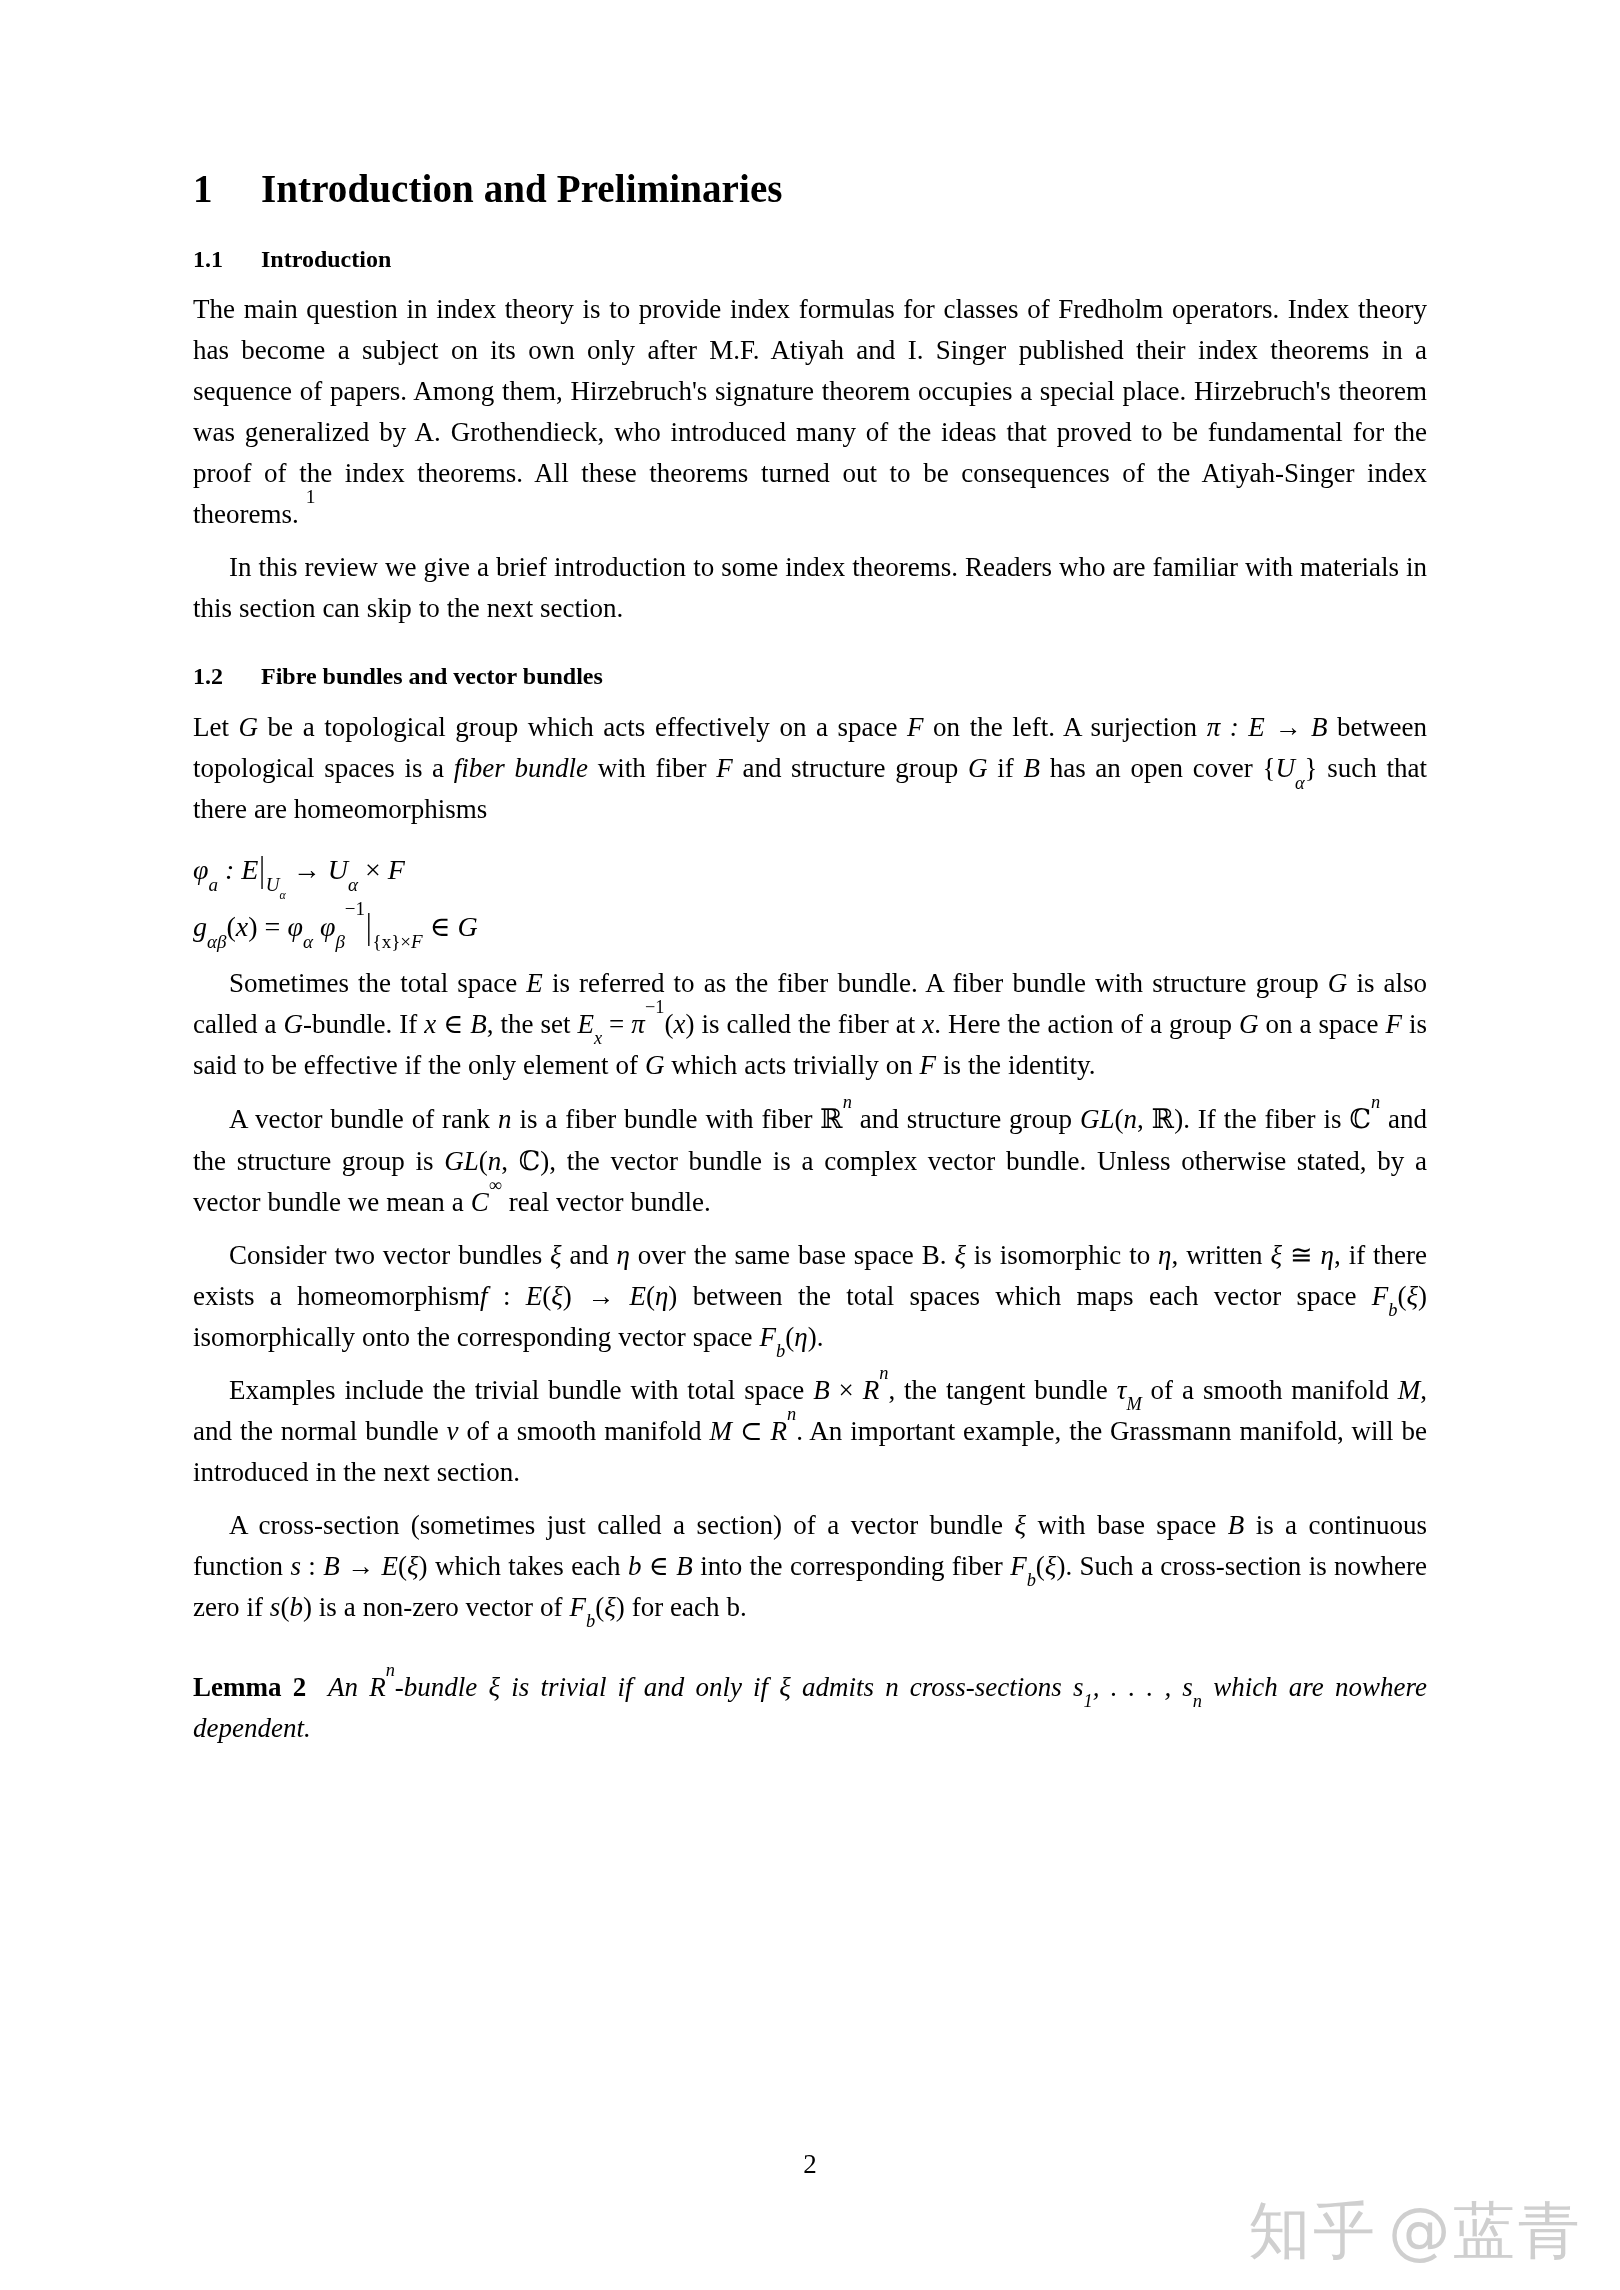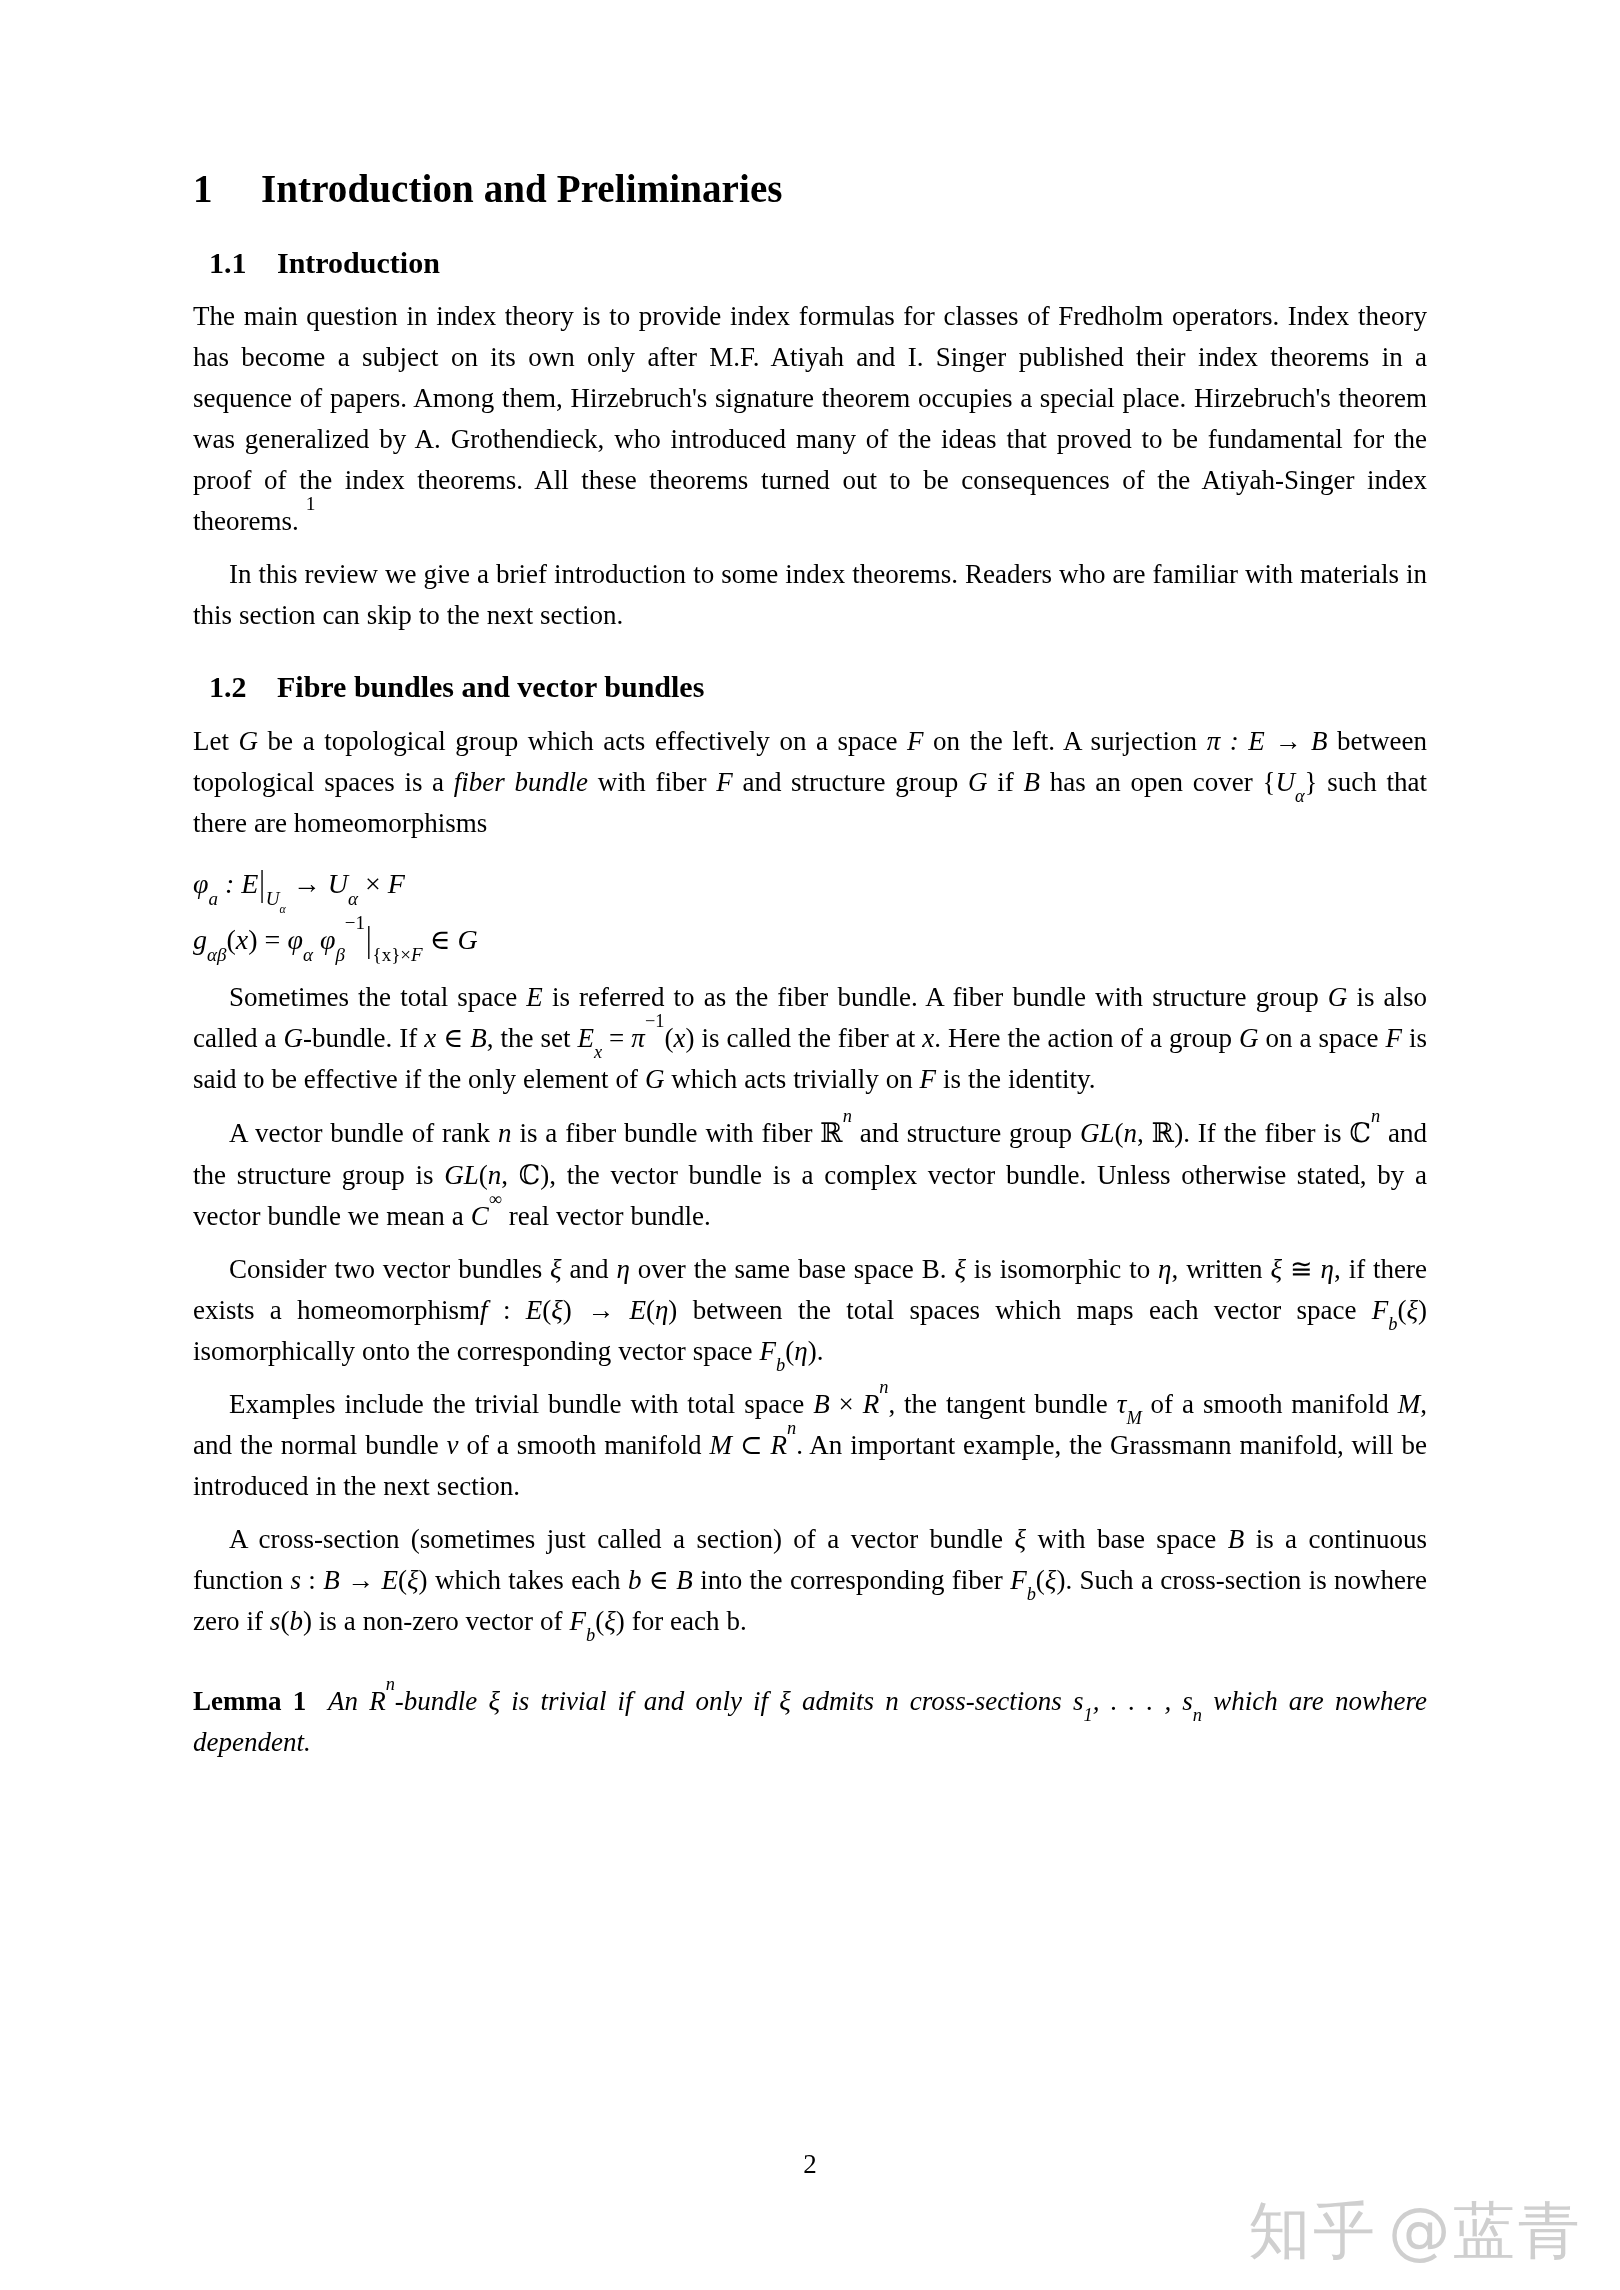--- a/index.html
+++ b/index.html
@@ -30,23 +30,23 @@
   h1.section-title {
     font-size: 39px;
     font-weight: bold;
     margin: 0 0 0 0;
     line-height: 1.15;
     letter-spacing: 0.1px;
   }
   h1.section-title .num { display: inline-block; width: 68px; }
 
   h2.subsection-title {
-    font-size: 30px;
+    font-size: 24px;
     font-weight: bold;
-    margin: 34px 0 0 16px;
+    margin: 34px 0 0 0;
     line-height: 1.15;
   }
   h2.subsection-title .num { display: inline-block; width: 68px; }
 
   
   p.body {
     font-size: 27px;
     line-height: 41px;
     text-align: justify;
     text-justify: inter-word;
@@ -183,21 +183,21 @@
     <p class="body cont tight">Sometimes the total space <span class="math">E</span> is referred to as the fiber bundle. A fiber bundle with structure group <span class="math">G</span> is also called a <span class="math">G</span>-bundle. If <span class="math">x</span> ∈ <span class="math">B</span>, the set <span class="math">E<sub>x</sub></span> = <span class="math">π<sup class="mathup">−1</sup></span>(<span class="math">x</span>) is called the fiber at <span class="math">x</span>. Here the action of a group <span class="math">G</span> on a space <span class="math">F</span> is said to be effective if the only element of <span class="math">G</span> which acts trivially on <span class="math">F</span> is the identity.</p>
 
     <p class="body cont">A vector bundle of rank <span class="math">n</span> is a fiber bundle with fiber <span class="bb">ℝ</span><span class="math"><sup>n</sup></span> and structure group <span class="math">GL</span>(<span class="math">n</span>, <span class="bb">ℝ</span>). If the fiber is <span class="bb">ℂ</span><span class="math"><sup>n</sup></span> and the structure group is <span class="math">GL</span>(<span class="math">n</span>, <span class="bb">ℂ</span>), the vector bundle is a complex vector bundle. Unless otherwise stated, by a vector bundle we mean a <span class="math">C<sup class="mathup">∞</sup></span> real vector bundle.</p>
 
     <p class="body cont">Consider two vector bundles <span class="math">ξ</span> and <span class="math">η</span> over the same base space B. <span class="math">ξ</span> is isomorphic to <span class="math">η</span>, written <span class="math">ξ</span> ≅ <span class="math">η</span>, if there exists a homeomorphism<span class="math">f</span> : <span class="math">E</span>(<span class="math">ξ</span>) → <span class="math">E</span>(<span class="math">η</span>) between the total spaces which maps each vector space <span class="math">F<sub>b</sub></span>(<span class="math">ξ</span>) isomorphically onto the corresponding vector space <span class="math">F<sub>b</sub></span>(<span class="math">η</span>).</p>
 
     <p class="body cont">Examples include the trivial bundle with total space <span class="math">B</span> × <span class="math">R<sup>n</sup></span>, the tangent bundle <span class="math">τ<sub>M</sub></span> of a smooth manifold <span class="math">M</span>, and the normal bundle <span class="math">ν</span> of a smooth manifold <span class="math">M</span> ⊂ <span class="math">R<sup>n</sup></span>. An important example, the Grassmann manifold, will be introduced in the next section.</p>
 
     <p class="body cont">A cross-section (sometimes just called a section) of a vector bundle <span class="math">ξ</span> with base space <span class="math">B</span> is a continuous function <span class="math">s</span> : <span class="math">B</span> → <span class="math">E</span>(<span class="math">ξ</span>) which takes each <span class="math">b</span> ∈ <span class="math">B</span> into the corresponding fiber <span class="math">F<sub>b</sub></span>(<span class="math">ξ</span>). Such a cross-section is nowhere zero if <span class="math">s</span>(<span class="math">b</span>) is a non-zero vector of <span class="math">F<sub>b</sub></span>(<span class="math">ξ</span>) for each b.</p>
 
-    <p class="lemma"><span class="lemma-head">Lemma 1</span>&nbsp; An <span class="math">R<sup>n</sup></span>-bundle <span class="math">ξ</span> is trivial if and only if <span class="math">ξ</span> admits <span class="math">n</span> cross-sections <span class="math">s<sub>1</sub></span>, . . . , <span class="math">s<sub>n</sub></span> which are nowhere dependent.</p>
+    <p class="lemma"><span class="lemma-head">Lemma 2</span>&nbsp; An <span class="math">R<sup>n</sup></span>-bundle <span class="math">ξ</span> is trivial if and only if <span class="math">ξ</span> admits <span class="math">n</span> cross-sections <span class="math">s<sub>1</sub></span>, . . . , <span class="math">s<sub>n</sub></span> which are nowhere dependent.</p>
 
   </div>
 
 
   <div class="page-number">2</div>
 
   <div class="watermark"><span>知乎</span><span class="at">@蓝青</span></div>
 
 </div>
 

